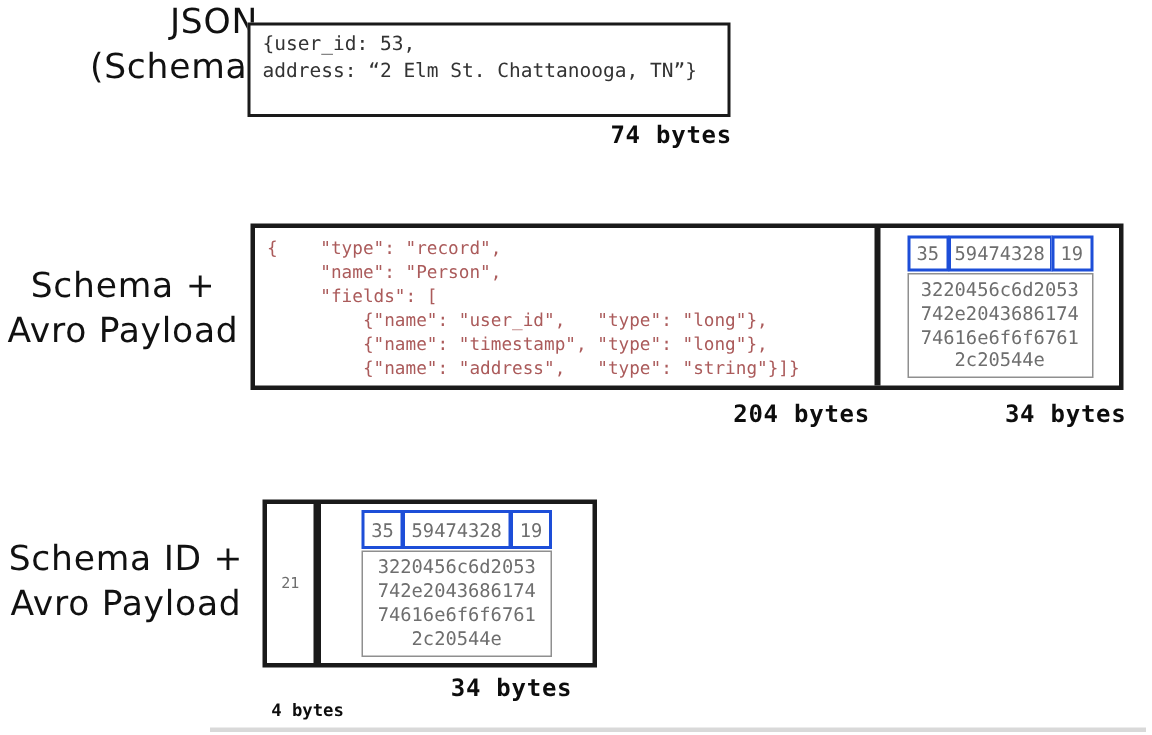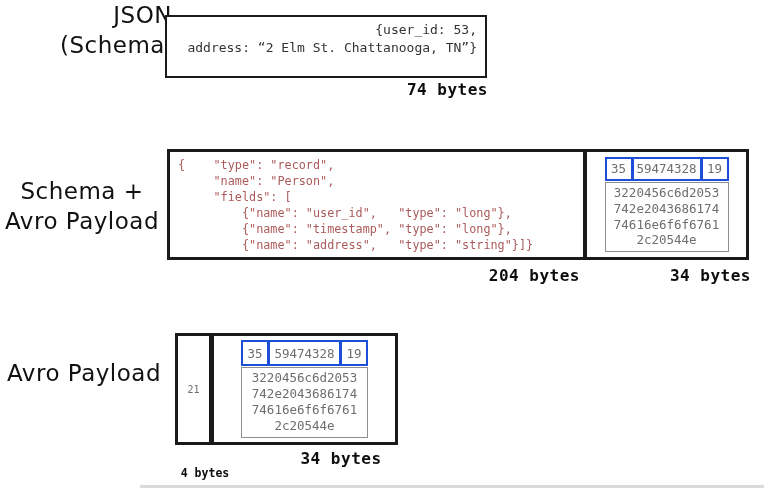--- a/index.html
+++ b/index.html
@@ -50,21 +50,20 @@
   .json-box {
     left: 165px; top: 15px; width: 322px; height: 63px;
     padding: 4px 8px;
   }
   .json-line {
     font-family: "DejaVu Sans Mono", "Liberation Mono", monospace;
     font-size: 13px;
     line-height: 17.5px;
     color: var(--json-text);
     white-space: pre;
-    text-align: right;
   }
 
   
   .middle-box { left: 167px; top: 149px; width: 582px; height: 111px; }
   .schema-pane {
     width: 413px;
     padding: 5px 0 0 8px;
     overflow: hidden;
   }
   .schema-line {
@@ -198,20 +197,21 @@
             <div class="hex-line">2c20544e</div>
           </div>
       </div>
     </div>
   </div>
 
   <div class="size-label ta-right" style="left:398px; top:266px; width:182px;">204 bytes</div>
   <div class="size-label ta-right" style="left:608px; top:266px; width:143px;">34 bytes</div>
 
   <div class="hand-label" style="left:0; top:358px; width:168px;">
+    <div>Schema ID +</div>
     <div>Avro Payload</div>
   </div>
 
   <div class="thick-box bottom-box">
     <div class="id-cell">21</div>
     <div class="vdivider-thick"></div>
     <div class="payload-pane">
       <div class="payload-unit bottom">
         <div class="payload-header">
           <div class="payload-cell cell-a">35</div>

